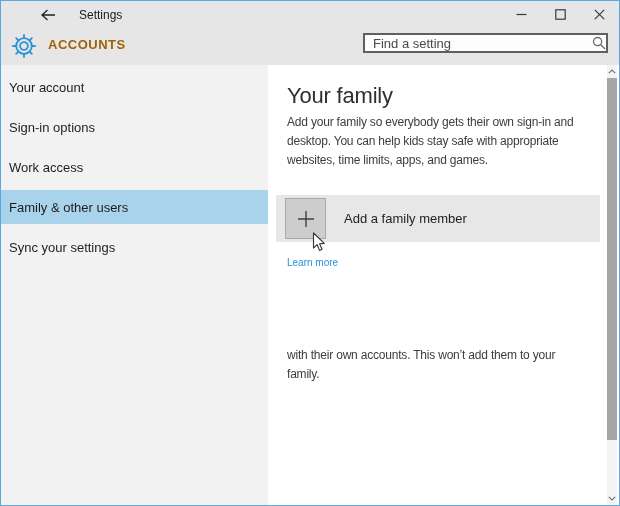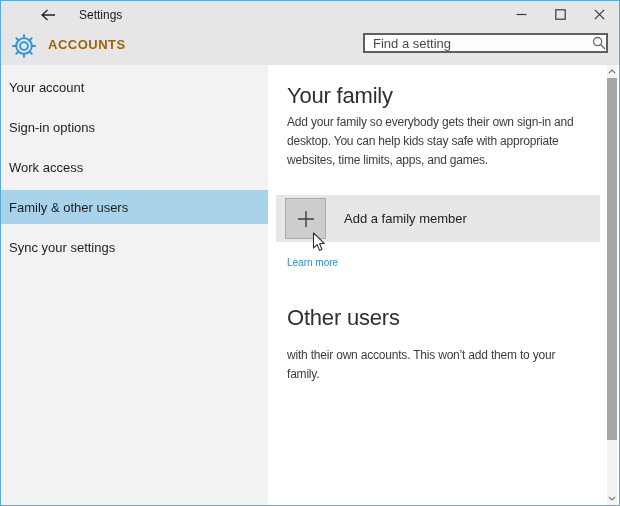--- a/index.html
+++ b/index.html
@@ -138,21 +138,20 @@
       <div class="plus-square">
         <svg width="20" height="20" viewBox="0 0 20 20">
           <path d="M10 2 V18 M2 10 H18" stroke="#3f3f3f" stroke-width="1.4" fill="none"></path>
         </svg>
       </div>
       <span class="add-label">Add a family member</span>
     </div>
 
     <a class="link" style="top:192px;">Learn more</a>
 
-    <h1 class="sec-heading" style="top:240px;">Other users</h1>
 
     <div class="desc" style="top:281px;">
       <div>with their own accounts. This won’t add them to your</div>
       <div>family.</div>
     </div>
 
 
   </div>
 
   <div class="scrollbar">

